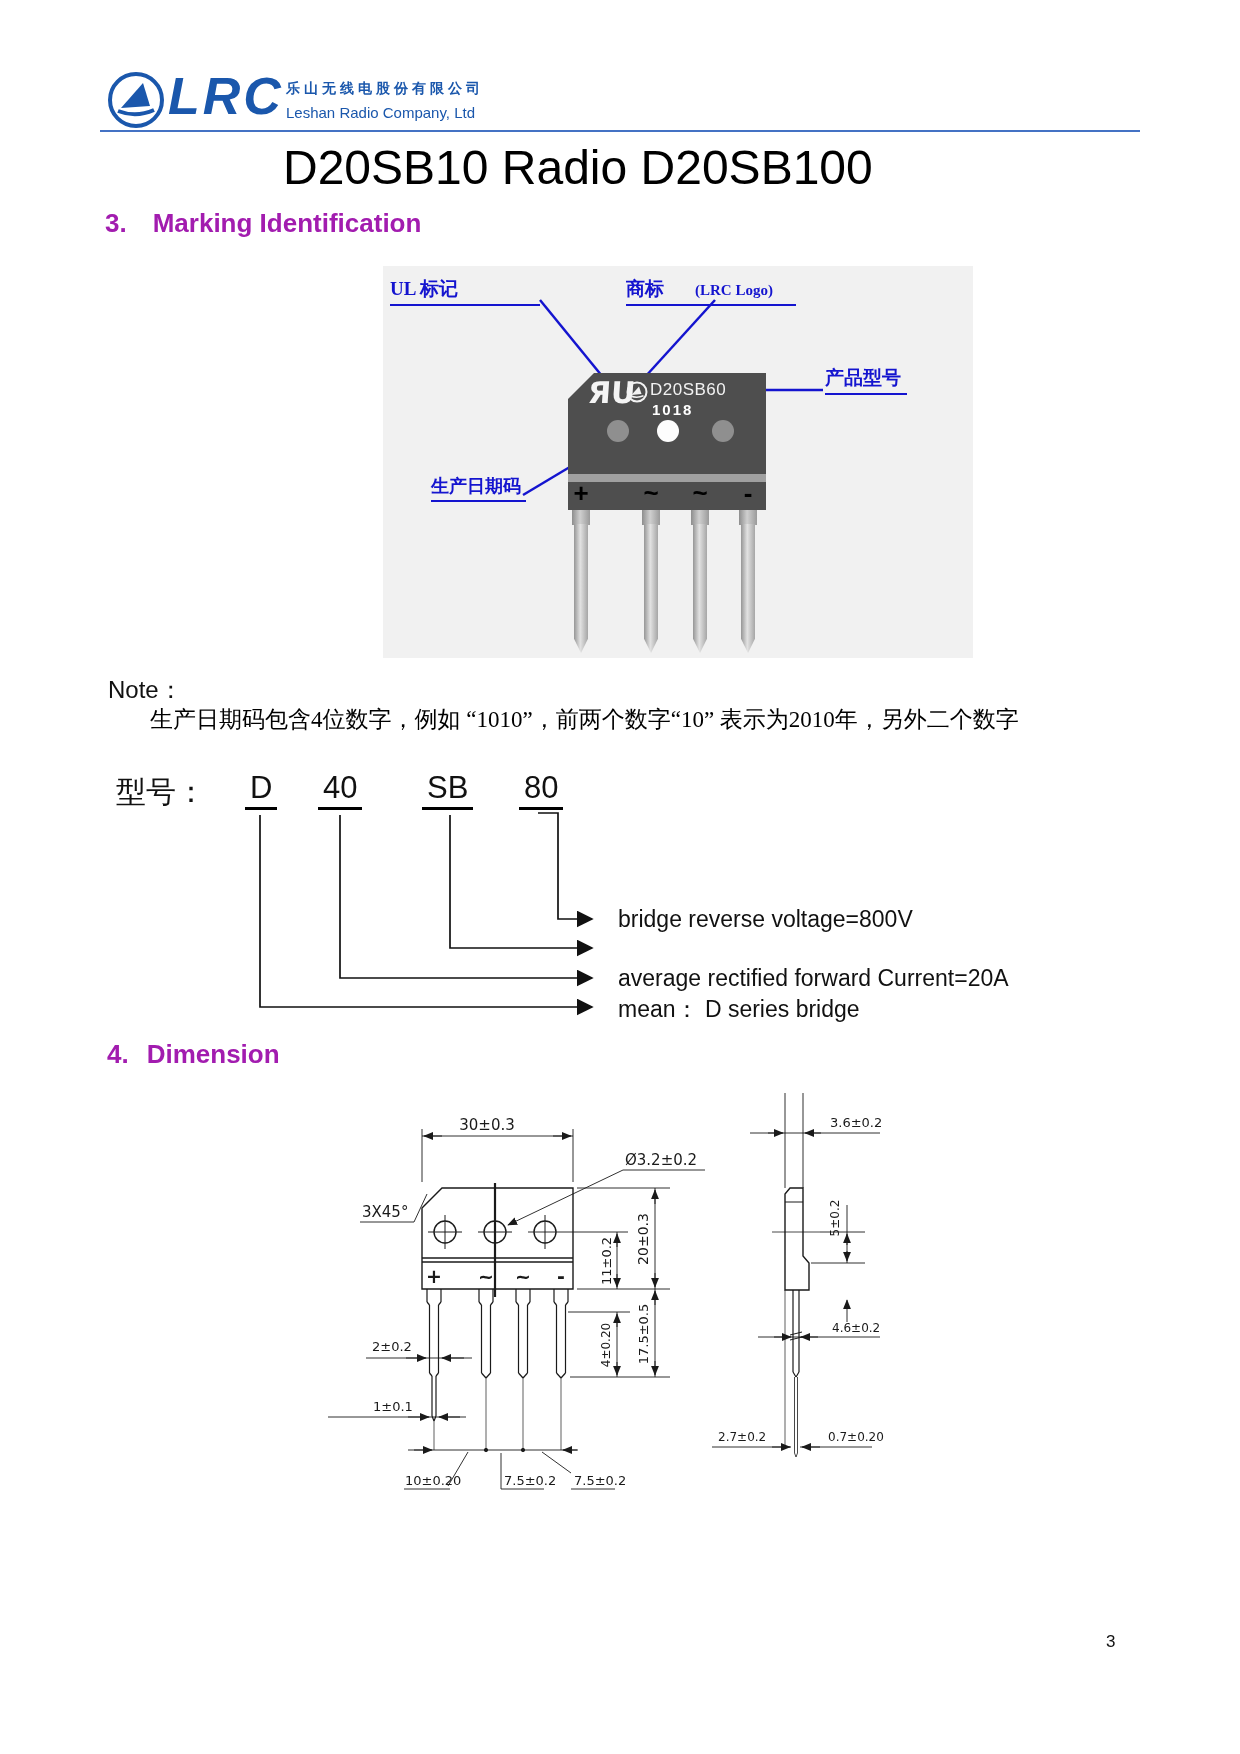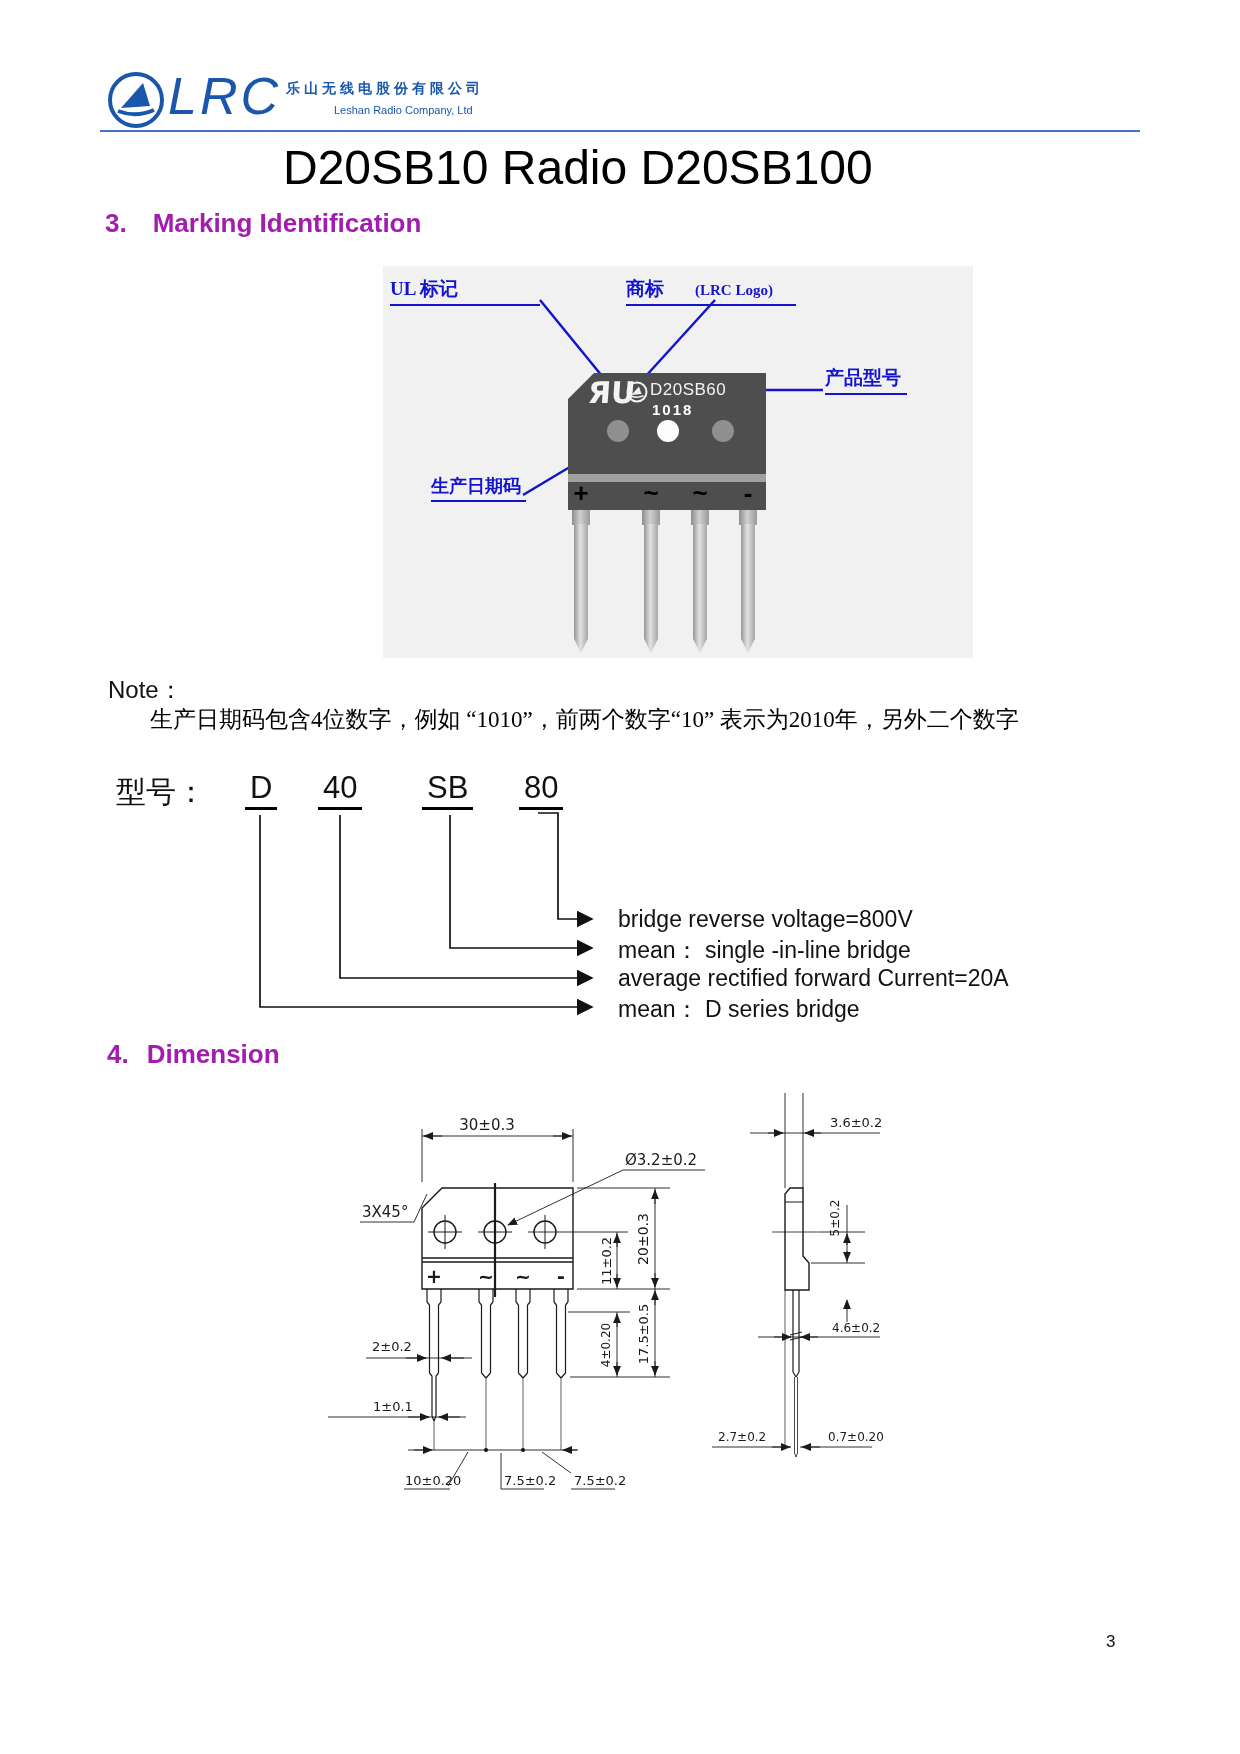--- a/index.html
+++ b/index.html
@@ -1,25 +1,25 @@
 <!DOCTYPE html>
 <html><head>
 <meta charset="utf-8">
 <style>
   html,body{margin:0;padding:0;background:#888;}
   .page{position:relative;width:1240px;height:1754px;background:#ffffff;
         font-family:"Liberation Sans",sans-serif;color:#111;overflow:hidden;margin:0 auto;}
   .abs{position:absolute;}
 
   
-  .logo-lrc{position:absolute;left:168px;top:66px;font-size:52px;font-weight:normal;font-style:italic;
+  .logo-lrc{position:absolute;left:168px;top:66px;font-size:52px;font-weight:bold;font-style:italic;
             color:#1a57ac;letter-spacing:3px;font-family:"Liberation Sans",sans-serif;}
   .co-cn{position:absolute;left:286px;top:80px;font-size:14px;font-weight:bold;letter-spacing:4px;
          color:#1a57ac;font-family:Liberation Mono, monospace;}
-  .co-en{position:absolute;left:286px;top:104px;font-size:11px;color:#1a57ac;margin-left:48px;}
+  .co-en{position:absolute;left:286px;top:104px;font-size:15px;color:#1a57ac;}
   .header-rule{position:absolute;left:100px;top:130px;width:1040px;height:2px;background:#4472c4;}
 
   .page-title{position:absolute;left:283px;top:140px;font-size:48px;color:#000;}
 
   .sec-head{position:absolute;font-size:26px;font-weight:bold;color:#a21caf;}
   .sec-head .gap3{margin-left:26px;}
   .sec-head .gap4{margin-left:18px;}
 
   
   .fig{position:absolute;left:383px;top:266px;width:590px;height:392px;background:#f1f1f1;}
@@ -146,21 +146,20 @@
     </defs>
     <g stroke="#111" stroke-width="1.7" fill="none">
       <path d="M20 5 V197 H352" marker-end="url(#ma)"></path>
       <path d="M100 5 V168 H352" marker-end="url(#ma)"></path>
       <path d="M210 5 V138 H352" marker-end="url(#ma)"></path>
       <path d="M298 3 H318 V109 H352" marker-end="url(#ma)"></path>
     </g>
   </svg>
 
   <div class="meaning" style="top:906px">bridge reverse voltage=800V</div>
-  <div class="meaning" style="top:935px">mean： single -in-line bridge</div>
   <div class="meaning" style="top:965px">average rectified forward Current=20A</div>
   <div class="meaning" style="top:994px">mean： D series bridge</div>
 
   <div class="sec-head" style="left:107px;top:1039px">
     <span>4.</span><span class="gap4">Dimension</span>
   </div>
 
   <svg class="abs" style="left:280px;top:1085px" width="680" height="480" viewBox="0 0 680 480">
     <defs>
       <marker id="da" viewBox="0 0 10 10" refX="9.2" refY="5" markerWidth="11" markerHeight="11" orient="auto">

